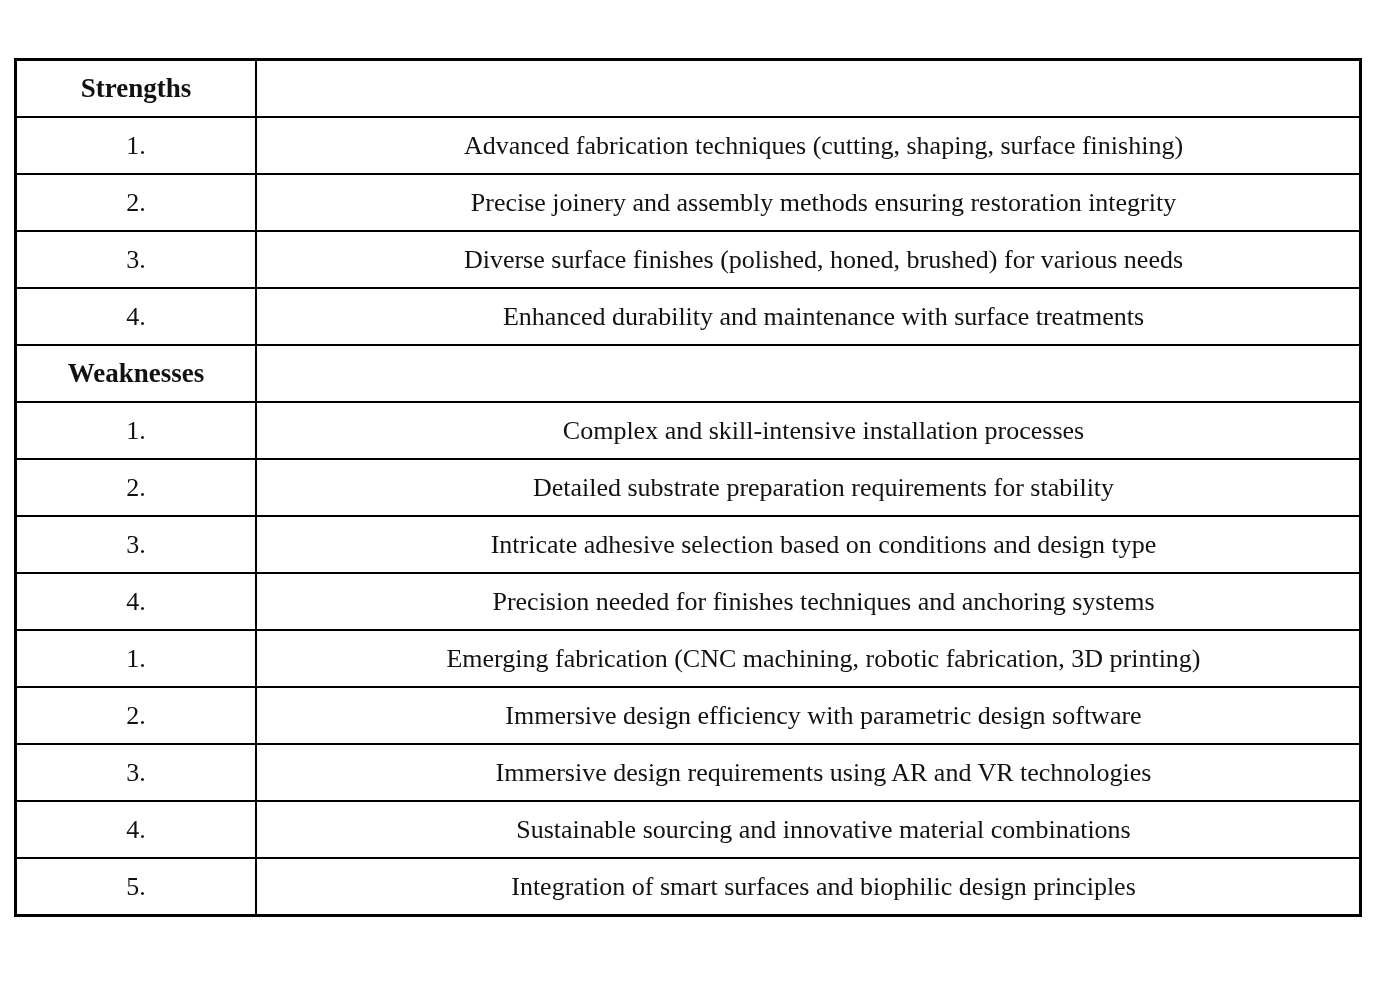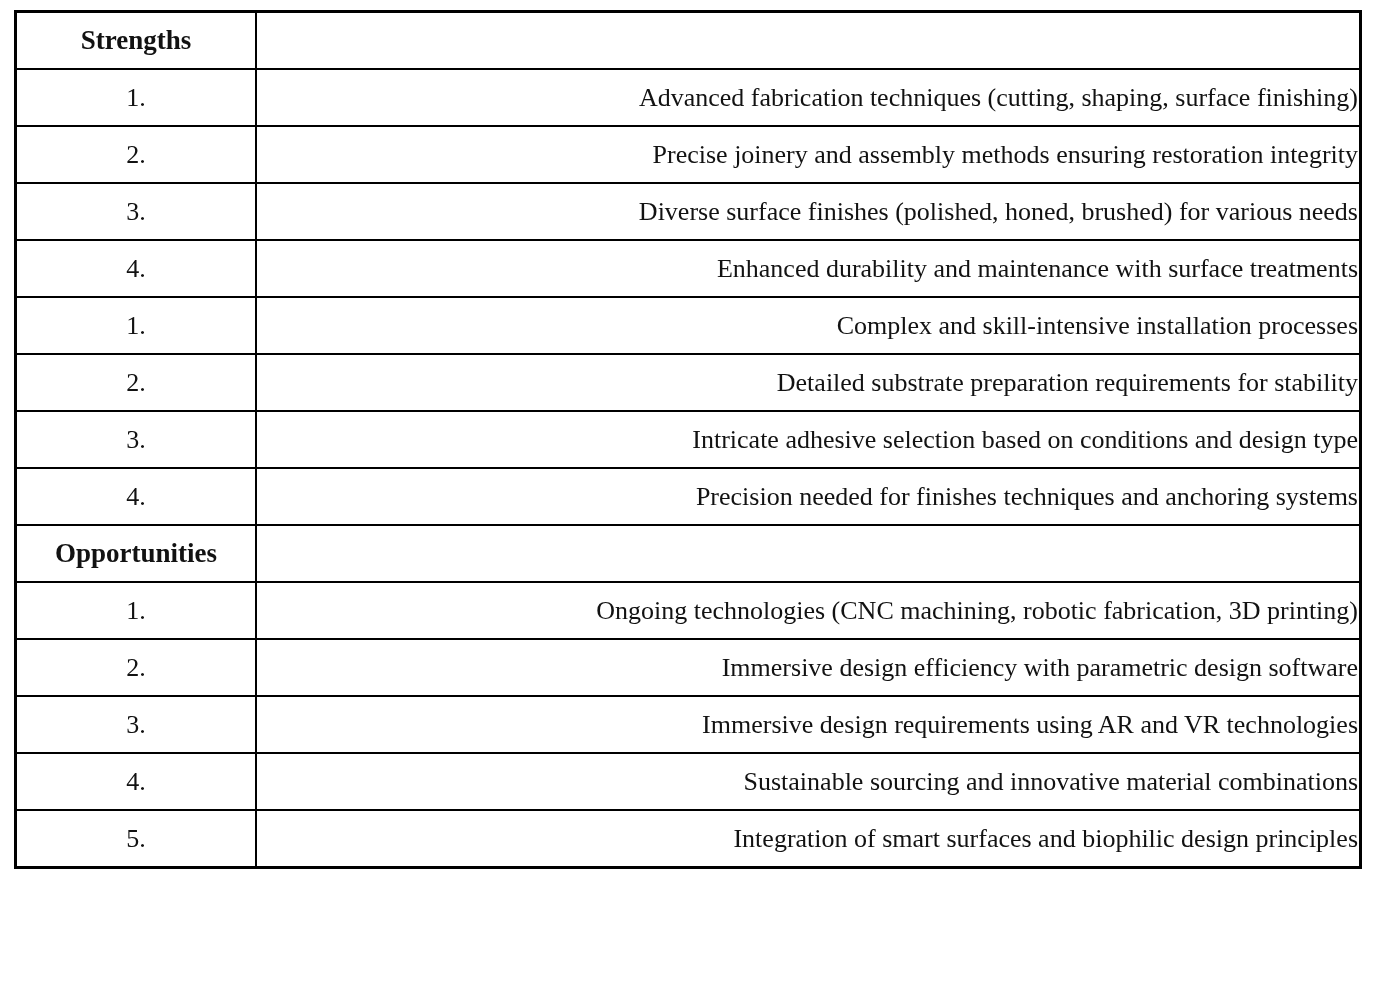--- a/index.html
+++ b/index.html
@@ -29,28 +29,29 @@
     border: 2px solid #000000;
     height: 53px;
     font-size: 26px;
     color: #121212;
     vertical-align: middle;
     overflow: hidden;
     white-space: nowrap;
   }
   table.swot-table {
     border: 3px solid #000000;
+    margin-top: 48px;
   }
   td.num-cell {
     width: 236px;
     text-align: center;
   }
   td.text-cell {
     padding-left: 32px;
-    text-align: right;
+    text-align: center;
   }
   tr.header-row td.num-cell {
     font-weight: bold;
     font-size: 27px;
   }
 </style>
 </head>
 <body>
 
 <div class="canvas">
@@ -69,43 +70,43 @@
         <td class="text-cell">Precise joinery and assembly methods ensuring restoration integrity</td>
       </tr>
       <tr>
         <td class="num-cell">3.</td>
         <td class="text-cell">Diverse surface finishes (polished, honed, brushed) for various needs</td>
       </tr>
       <tr>
         <td class="num-cell">4.</td>
         <td class="text-cell">Enhanced durability and maintenance with surface treatments</td>
       </tr>
+      <tr class="header-row">
+        <td class="num-cell">Weaknesses</td>
+        <td class="text-cell"></td>
+      </tr>
       <tr>
         <td class="num-cell">1.</td>
         <td class="text-cell">Complex and skill-intensive installation processes</td>
       </tr>
       <tr>
         <td class="num-cell">2.</td>
         <td class="text-cell">Detailed substrate preparation requirements for stability</td>
       </tr>
       <tr>
         <td class="num-cell">3.</td>
         <td class="text-cell">Intricate adhesive selection based on conditions and design type</td>
       </tr>
       <tr>
         <td class="num-cell">4.</td>
         <td class="text-cell">Precision needed for finishes techniques and anchoring systems</td>
       </tr>
-      <tr class="header-row">
-        <td class="num-cell">Opportunities</td>
-        <td class="text-cell"></td>
-      </tr>
       <tr>
         <td class="num-cell">1.</td>
-        <td class="text-cell">Ongoing technologies (CNC machining, robotic fabrication, 3D printing)</td>
+        <td class="text-cell">Emerging fabrication (CNC machining, robotic fabrication, 3D printing)</td>
       </tr>
       <tr>
         <td class="num-cell">2.</td>
         <td class="text-cell">Immersive design efficiency with parametric design software</td>
       </tr>
       <tr>
         <td class="num-cell">3.</td>
         <td class="text-cell">Immersive design requirements using AR and VR technologies</td>
       </tr>
       <tr>

